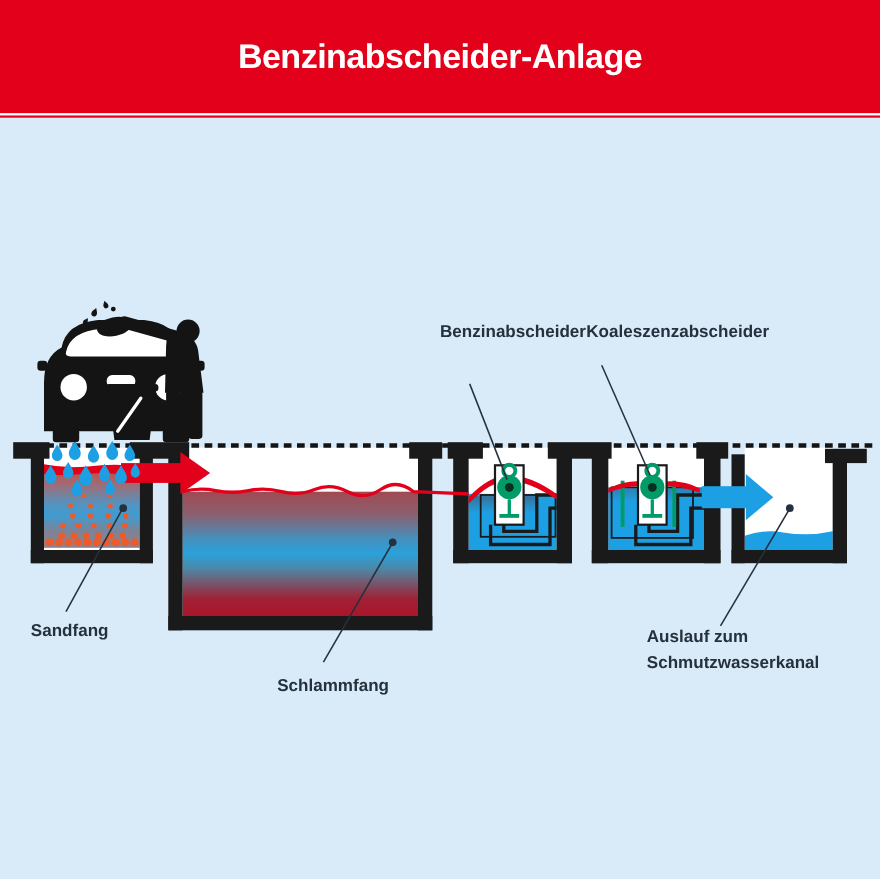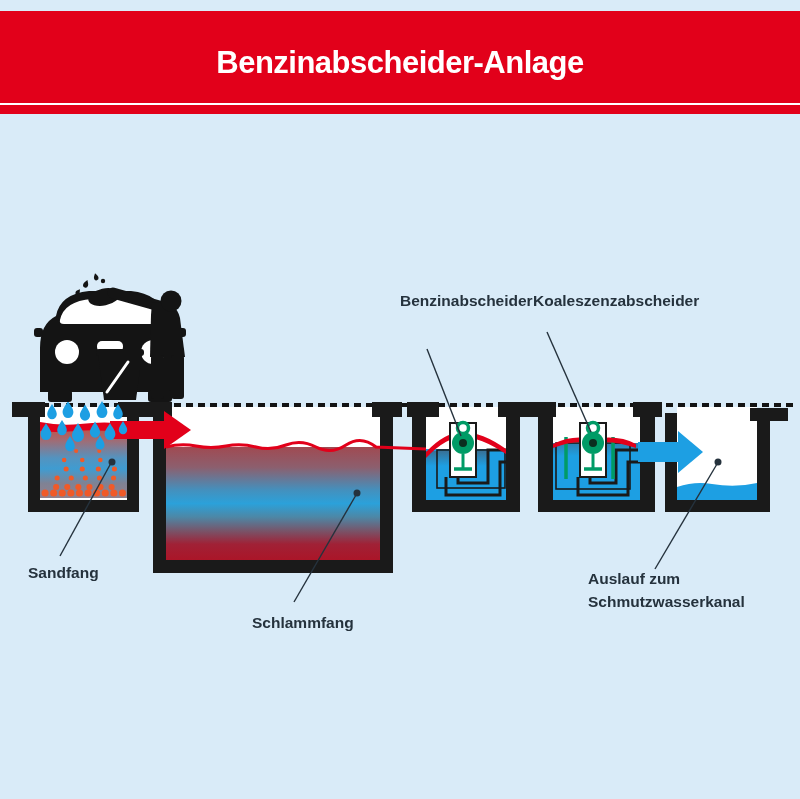--- a/index.html
+++ b/index.html
@@ -4,21 +4,21 @@
 <style>
   html,body{margin:0;padding:0;}
   body{
     width:800px;height:799px;position:relative;overflow:hidden;
     background:var(--bg-blue,#d9ebf8);
     font-family:"Liberation Sans",sans-serif;
   }
   .header{
     position:absolute;left:0;top:0;width:800px;height:103px;
     background:var(--signal-red,#e2001a);
-    display:flex;align-items:center;justify-content:center;margin-top:11px;
+    display:flex;align-items:center;justify-content:center;
   }
   .header h1{
     margin:0;color:var(--title-white,#fff);
     font-size:31px;font-weight:bold;letter-spacing:-.5px;
   }
   .header-gap{position:absolute;left:0;top:103px;width:800px;height:2px;background:#fff;}
   .header-rule{position:absolute;left:0;top:105px;width:800px;height:2px;background:var(--signal-red,#e2001a);}
   svg.diagram{position:absolute;left:0;top:0;}
 
   .w{fill:#fff;}

